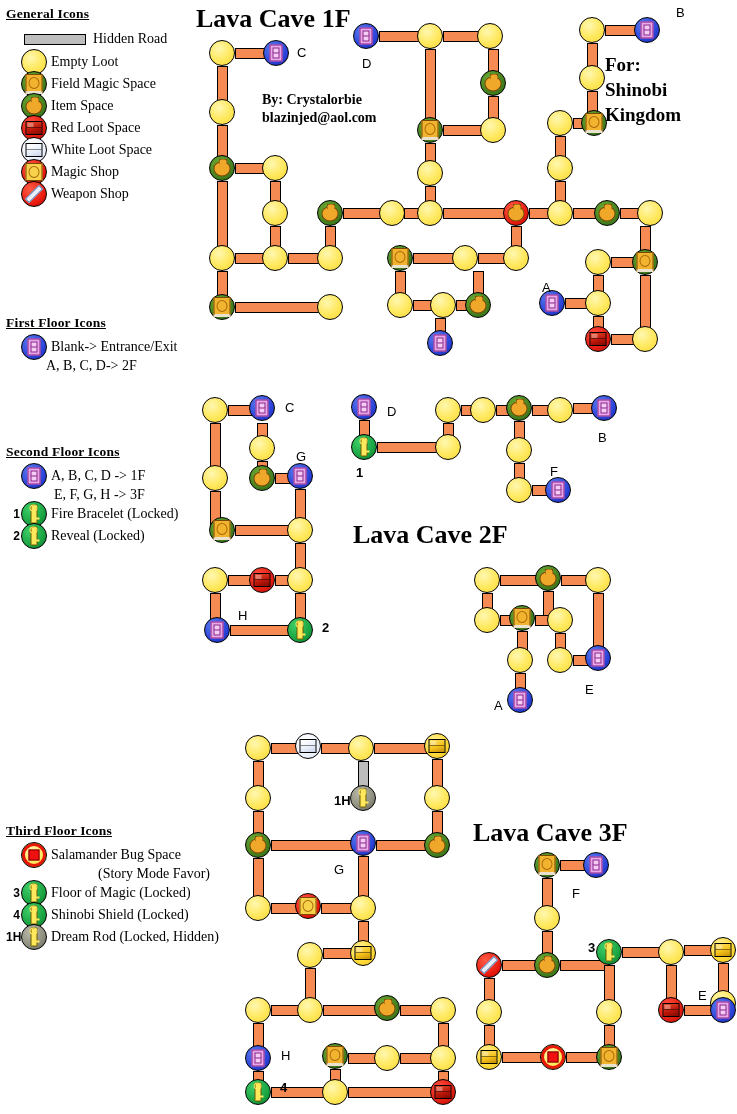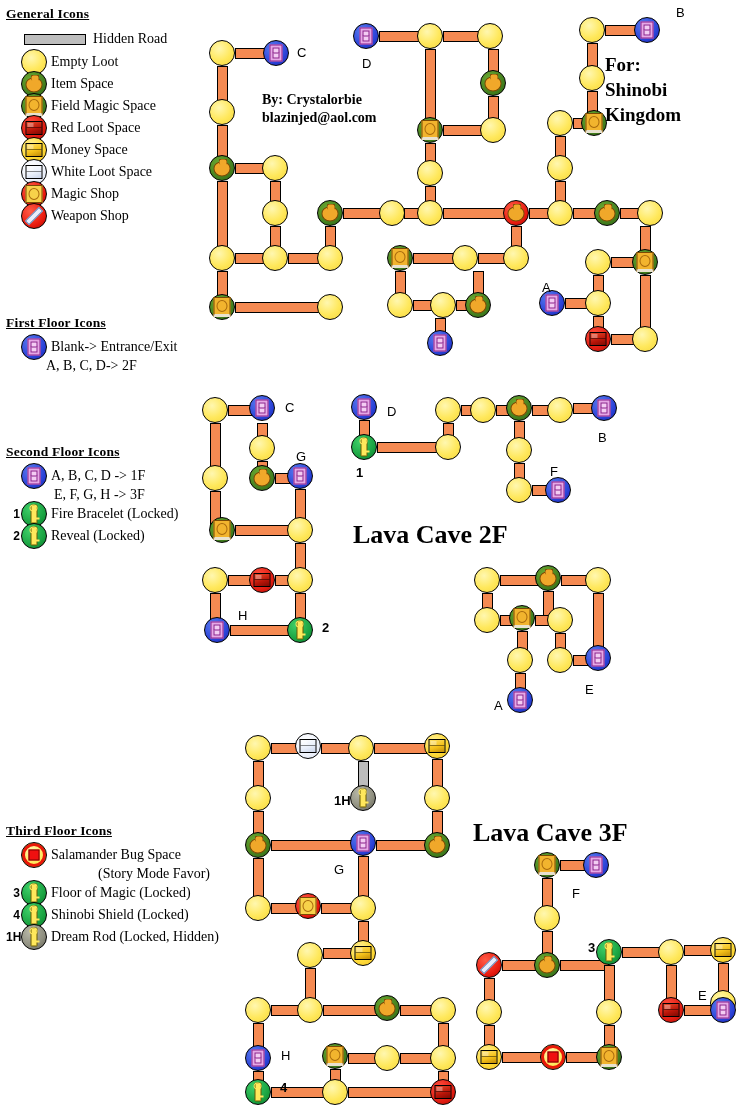--- a/index.html
+++ b/index.html
@@ -101,45 +101,38 @@
         <div class="bar bar-hidden" style="margin-left: 3px; margin-right: 3px;"></div>
         <span class="lbl">Hidden Road</span>
       </div>
       <div class="legend-row">
         <span class="pre"></span>
         <div class="node n-empty" style="position: relative; width: 26px; height: 26px;"></div>
         <span class="lbl">Empty Loot</span>
       </div>
       <div class="legend-row">
         <span class="pre"></span>
+        <div class="node n-fmagic" style="position: relative; width: 26px; height: 26px;">
+          <span class="glyph-scroll base"></span>
+        </div>
+        <span class="lbl">Field Magic Space</span>
+      </div>
+      <div class="legend-row">
+        <span class="pre"></span>
         <div class="node n-item" style="position: relative; width: 26px; height: 26px;">
           <span class="glyph-sack"></span>
         </div>
         <span class="lbl">Item Space</span>
       </div>
       <div class="legend-row">
         <span class="pre"></span>
-        <div class="node n-fmagic" style="position: relative; width: 26px; height: 26px;">
-          <span class="glyph-scroll base"></span>
-        </div>
-        <span class="lbl">Field Magic Space</span>
-      </div>
-      <div class="legend-row">
-        <span class="pre"></span>
         <div class="node n-redloot" style="position: relative; width: 26px; height: 26px;">
           <span class="glyph-chest red"></span>
         </div>
         <span class="lbl">Red Loot Space</span>
-      </div>
-      <div class="legend-row">
-        <span class="pre"></span>
-        <div class="node n-money" style="position: relative; width: 26px; height: 26px;">
-          <span class="glyph-chest gold"></span>
-        </div>
-        <span class="lbl">Money Space</span>
       </div>
       <div class="legend-row">
         <span class="pre"></span>
         <div class="node n-whiteloot" style="position: relative; width: 26px; height: 26px;">
           <span class="glyph-chest white"></span>
         </div>
         <span class="lbl">White Loot Space</span>
       </div>
       <div class="legend-row">
         <span class="pre"></span>
@@ -220,20 +213,21 @@
         <span class="lbl">Shinobi Shield (Locked)</span>
       </div>
       <div class="legend-row">
         <span class="pre">1H</span>
         <div class="node n-keyhidden" style="position: relative; width: 26px; height: 26px;">
           <span class="glyph-key"></span>
         </div>
         <span class="lbl">Dream Rod (Locked, Hidden)</span>
       </div>
     </div>
+    <div class="maptitle" style="left: 196px; top: 4px;">Lava Cave 1F</div>
     <div class="maptitle" style="left: 353px; top: 520px;">Lava Cave 2F</div>
     <div class="maptitle" style="left: 473px; top: 818px;">Lava Cave 3F</div>
     <div class="credit" style="left: 262px; top: 92px;">
       <div>By: Crystalorbie</div>
       <div style="margin-top: 2px;">blazinjed@aol.com</div>
     </div>
     <div class="forblock" style="left: 605px; top: 52px;">
       <div>For:</div>
       <div>Shinobi</div>
       <div>Kingdom</div>

